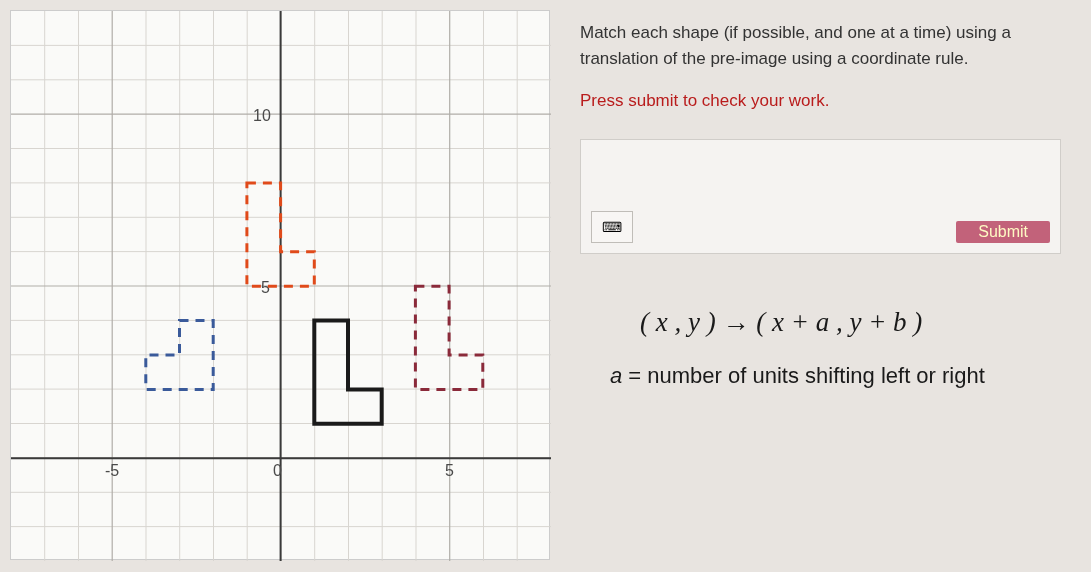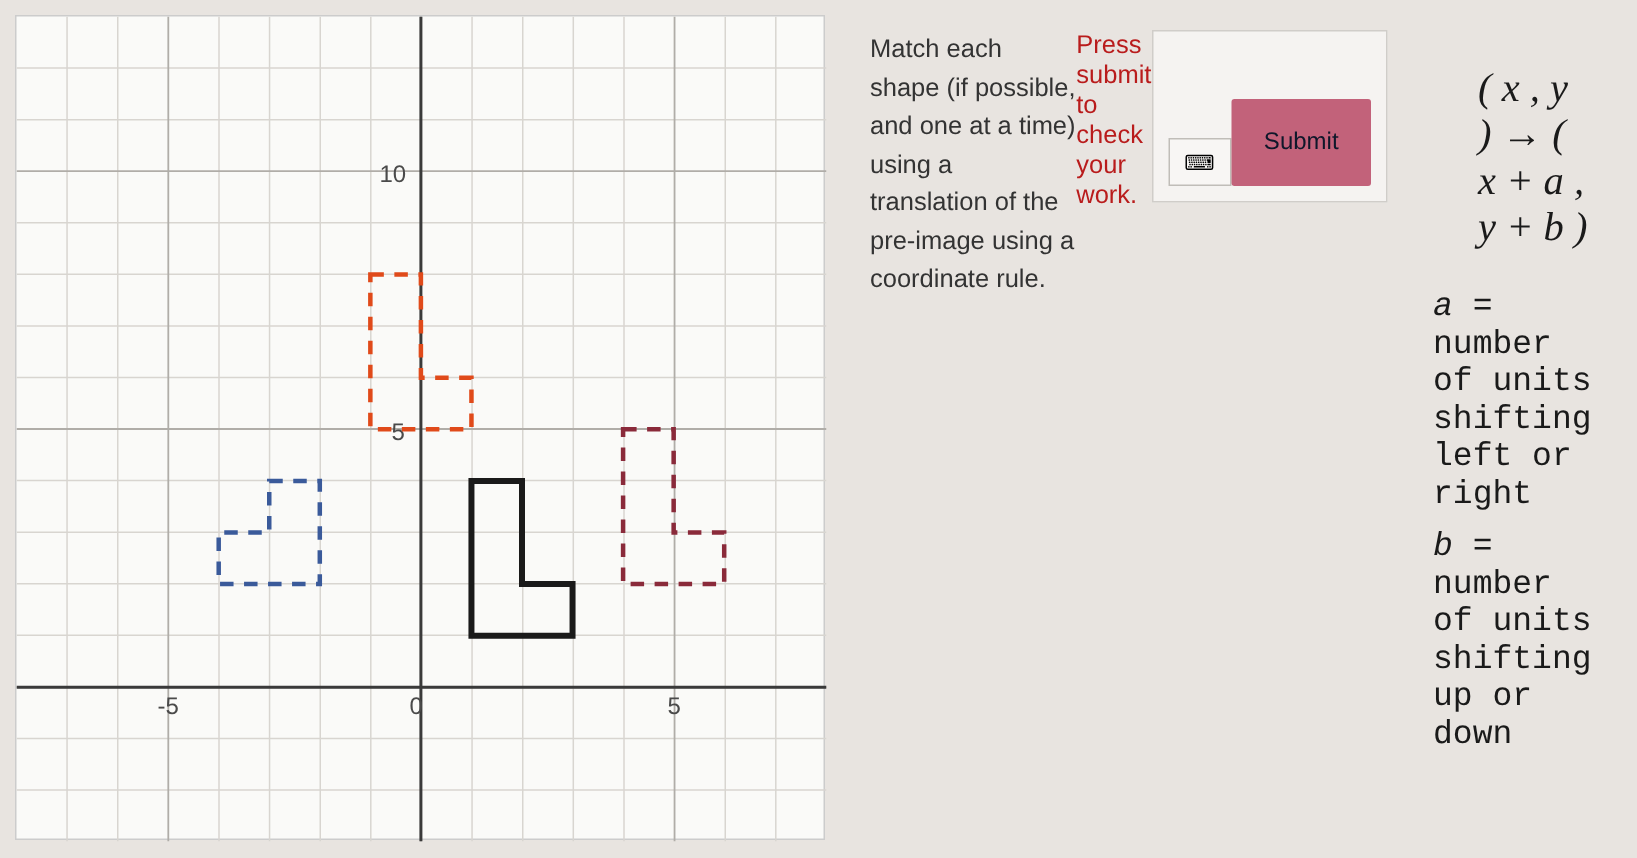--- a/index.html
+++ b/index.html
@@ -15,21 +15,21 @@
       width: 540px;
       height: 550px;
       background: #fafaf8;
       border: 1px solid #ccc;
       position: relative;
     }
     .right-panel {
       flex: 1;
       padding: 10px 20px 10px 30px;
       display: flex;
-      flex-direction: row;
+      flex-direction: column;
     }
     .instruction-1 {
       font-size: 17px;
       color: #333;
       line-height: 1.5;
       margin-bottom: 20px;
     }
     .instruction-2 {
       font-size: 17px;
       color: #b91c1c;
@@ -51,23 +51,23 @@
       background: #f8f6f4;
       border: 1px solid #c0bdb8;
       display: flex;
       align-items: center;
       justify-content: center;
       cursor: pointer;
       font-size: 14px;
     }
     .submit-btn {
       background: #c2627a;
-      color: #0f172a;
+      color: #fef9c3;
       border: none;
-      padding: 20px 22px;
+      padding: 2px 22px;
       font-size: 16px;
       cursor: pointer;
       border-radius: 2px;
     }
     .formula-section {
       padding-left: 30px;
     }
     .translation-title {
       font-size: 34px;
       font-weight: bold;
@@ -79,21 +79,21 @@
       font-size: 27px;
       font-style: italic;
       font-family: 'Times New Roman', serif;
       color: #1a1a1a;
       margin-bottom: 25px;
       margin-left: 30px;
       margin-top: 23px;
     }
     .var-line {
       font-size: 22px;
-      font-family: Liberation Mono, monospace;
+      font-family: Liberation Sans, sans-serif;
       color: #1a1a1a;
       margin-bottom: 10px;
     }
     .var-line .var { font-style: italic; }
     svg { display: block; }
   </style>
 </head>
 <body>
 
 <div class="graph-panel">
@@ -167,17 +167,14 @@
       <span>⌨</span>
     </button>
     <button class="submit-btn">Submit</button>
   </div>
 
   <div class="formula-section">
     <div class="formula">( x , y ) → ( x + a , y + b )</div>
     <div class="var-line">
       <span class="var">a</span><span> = number of units shifting left or right</span>
     </div>
-    <div class="var-line">
-      <span class="var">b</span><span> = number of units shifting up or down</span>
-    </div>
   </div>
 </div>
 
 </body></html>

